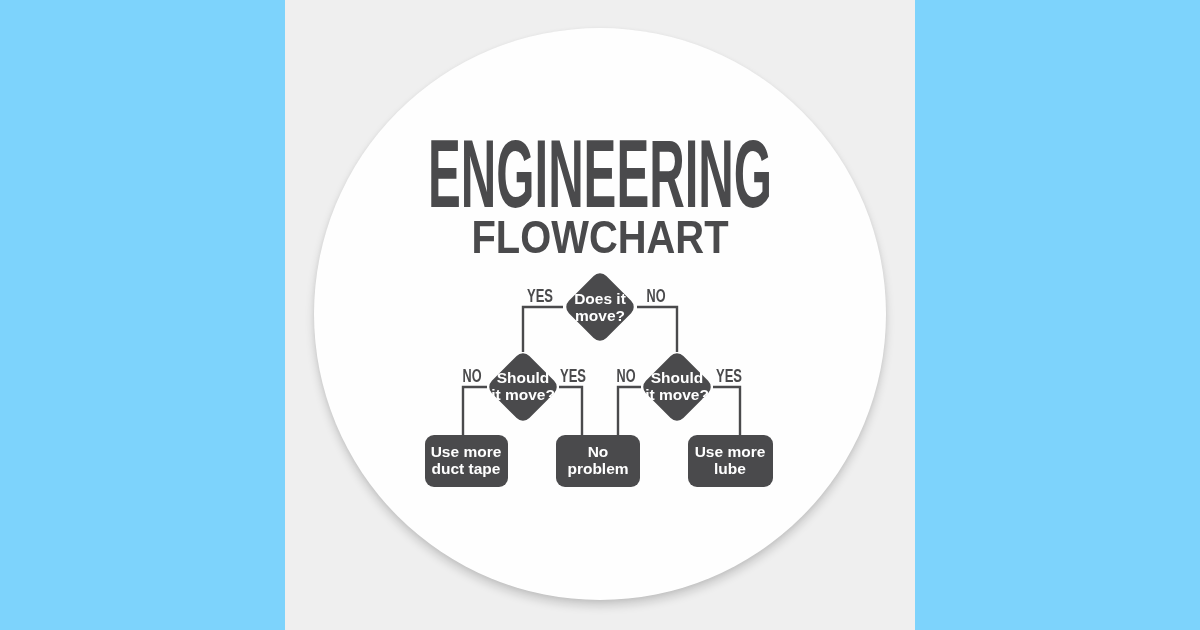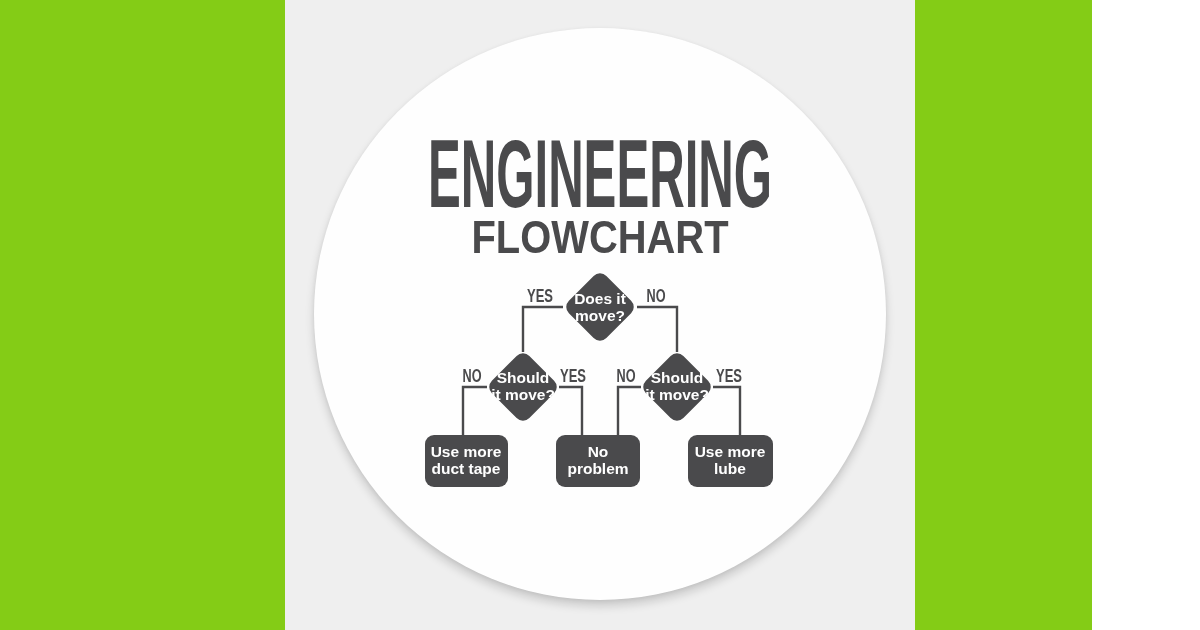--- a/index.html
+++ b/index.html
@@ -1,23 +1,23 @@
 <!DOCTYPE html>
 <html><head>
 <meta charset="utf-8">
 <style>
   * { margin: 0; padding: 0; box-sizing: border-box; }
   html, body { width: 1200px; height: 630px; }
   body { font-family: "Liberation Sans", "DejaVu Sans", sans-serif; background: #ffffff; }
 
   .page {
     position: relative;
-    width: 1092px;
+    width: 1200px;
     height: 630px;
-    background: #84cc16;
+    background: #7dd3fc;
     overflow: hidden;
   }
 
   .product-panel {
     position: absolute;
     left: 285px;
     top: 0;
     width: 630px;
     height: 630px;
     background: #efefef;

